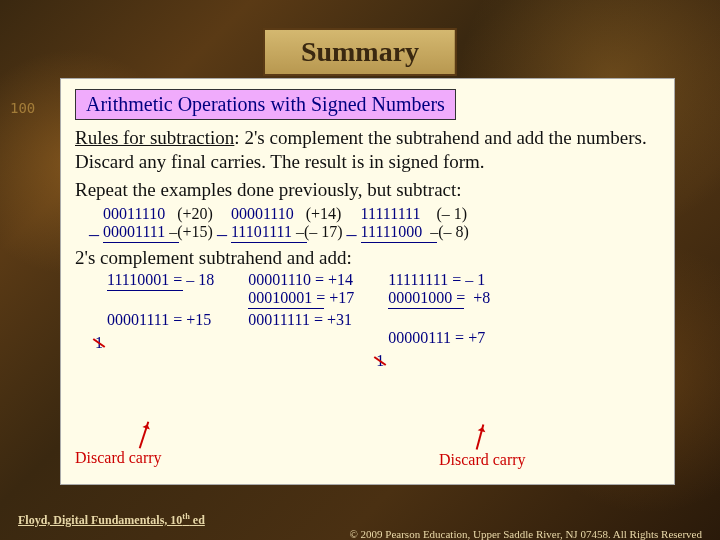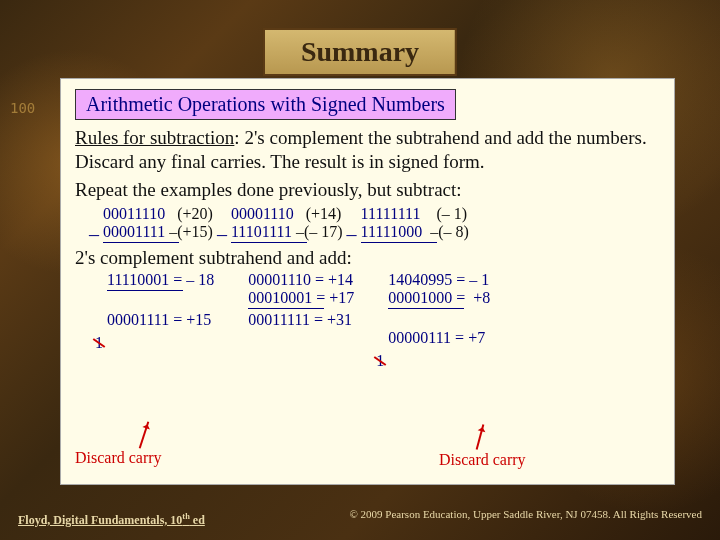--- a/index.html
+++ b/index.html
@@ -23,21 +23,21 @@
   .adds{display:flex;gap:34px;margin-left:32px;font-size:16px}
   .add-ex{position:relative}
   .add-row{white-space:pre;color:#000080}
   .carry{position:absolute;left:-12px;color:#000080}
   .strike{position:relative}
   .strike::after{content:"";position:absolute;left:-3px;top:45%;width:14px;height:2px;background:#c00;transform:rotate(35deg)}
   .arrow{position:absolute;width:2px;background:#c00}
   .arrow::after{content:"";position:absolute;top:-1px;left:-3px;border:4px solid transparent;border-bottom-color:#c00}
   .discard{position:absolute;color:#c00;font-size:16px}
   .footer-l{position:absolute;bottom:12px;left:18px;font-size:12px;font-weight:bold;color:#e8d8a8;text-decoration:underline}
-  .footer-r{position:absolute;bottom:20px;right:18px;font-size:11px;color:#e8d8a8}
+  .footer-r{position:absolute;bottom:0;right:18px;font-size:11px;color:#e8d8a8}
   .sup{font-size:.7em;vertical-align:super}
 </style>
 </head>
 <body>
 
 <div class="bg"></div>
 
 <div class="title-box">Summary</div>
 
 <div class="content">
@@ -79,21 +79,21 @@
       <span class="carry strike" style="top:41px">1</span>
       <div class="add-row">00001111 = +15</div>
     </div>
     <div class="add-ex">
       <div class="add-row">00001110 = +14</div>
       <div class="add-row">00010001 = +17</div>
       <div class="hr2"></div>
       <div class="add-row">00011111 = +31</div>
     </div>
     <div class="add-ex">
-      <div class="add-row">14040995 = – 1</div>
+      <div class="add-row">11111111 = – 1</div>
       <div class="add-row">00001000 =  +8</div>
       <div class="hr2"></div>
       <span class="carry strike" style="top:41px">1</span>
       <div class="add-row">00000111 = +7</div>
     </div>
   </div>
 
   <div class="arrow" style="left:82px;top:342px;height:28px;transform:rotate(18deg)"></div>
   <div class="discard" style="left:14px;top:370px">Discard carry</div>
 

